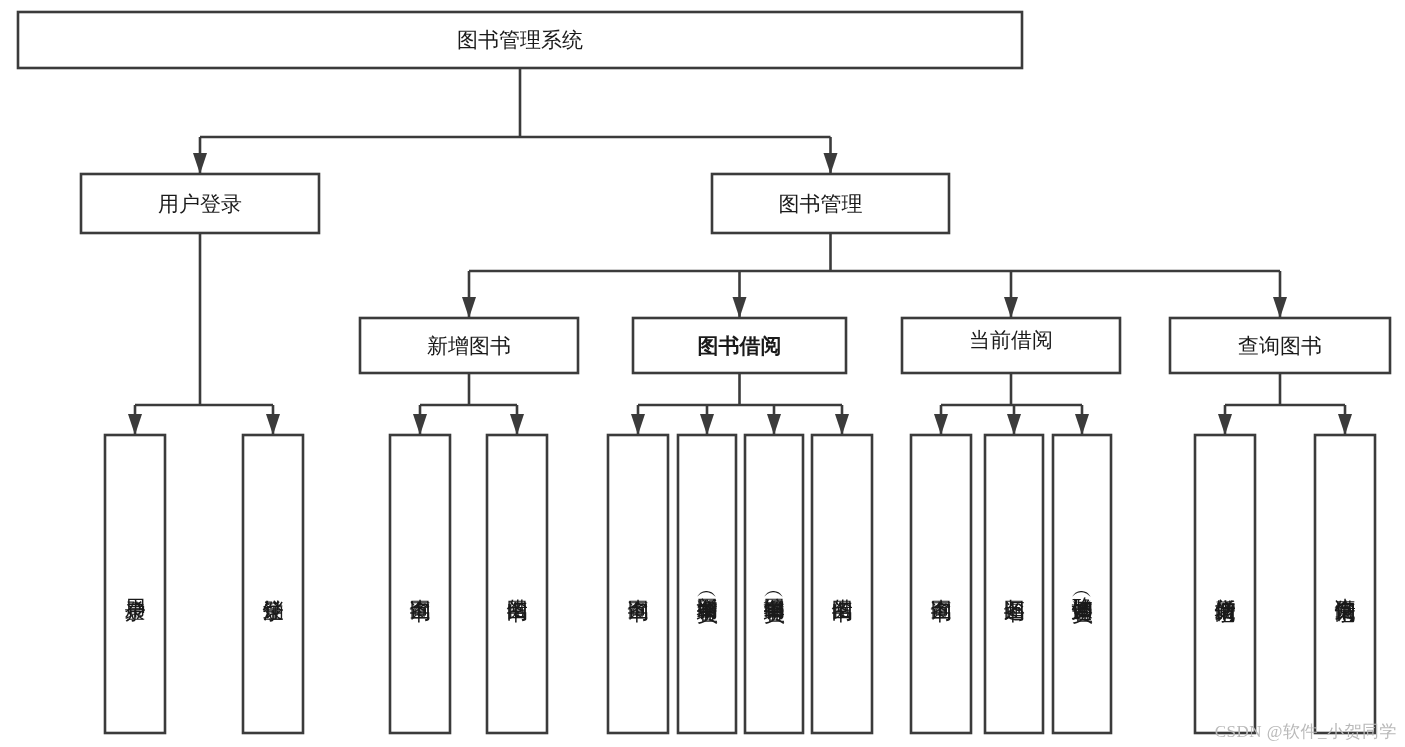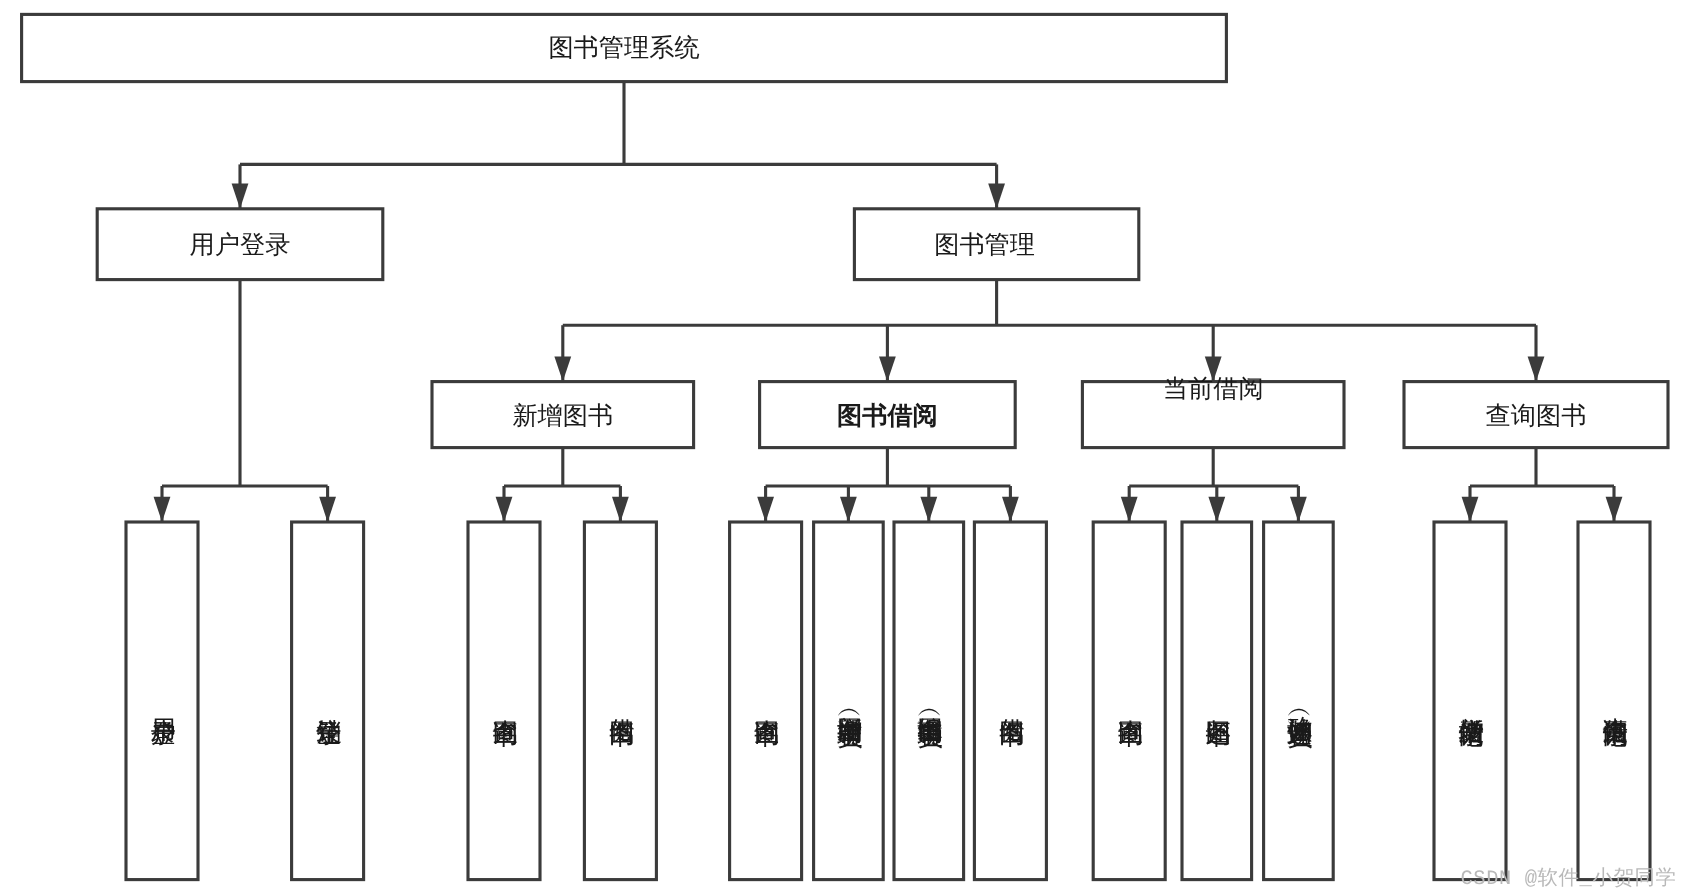--- a/index.html
+++ b/index.html
@@ -25,21 +25,21 @@
   .hlabel-holder{
     position:absolute;
     display:flex;align-items:center;justify-content:center;
     font-size:21px;color:#1a1a1a;
     font-family:"Liberation Sans","DejaVu Sans",sans-serif;
     pointer-events:none;white-space:nowrap;text-align:right;
   }
   #watermark{
     position:absolute;right:8px;bottom:4px;
     font-size:17px;color:#b9b9b9;
-    font-family:Liberation Mono, monospace;
+    font-family:Liberation Serif, serif;
     letter-spacing:0.5px;pointer-events:none;
   }
 </style>
 </head>
 <body>
 
 <div id="diagram-root">
   <svg id="diagram-svg" viewBox="0 0 1405 747" xmlns="http://www.w3.org/2000/svg">
     <g id="connector-layer">
         <line x1="520" y1="68" x2="520" y2="137" class="connector"></line>
@@ -117,21 +117,21 @@
         <rect x="1195" y="435" width="60" height="298" class="node-box"></rect>
         <rect x="1315" y="435" width="60" height="298" class="node-box"></rect>
       </g>
   </svg>
   <div id="label-layer">
       <div class="hlabel-holder" style="left: 18px; top: 12px; width: 1004px; height: 56px;">图书管理系统</div>
       <div class="hlabel-holder" style="left: 81px; top: 174px; width: 238px; height: 59px;">用户登录</div>
       <div class="hlabel-holder" style="left: 712px; top: 174px; width: 217px; height: 59px;">图书管理</div>
       <div class="hlabel-holder" style="left: 360px; top: 318px; width: 218px; height: 55px;">新增图书</div>
       <div class="hlabel-holder" style="left: 633px; top: 318px; width: 213px; height: 55px; font-weight: bold;">图书借阅</div>
-      <div class="hlabel-holder" style="left: 902px; top: 302px; width: 218px; height: 43px;">当前借阅</div>
+      <div class="hlabel-holder" style="left: 902px; top: 318px; width: 218px; height: 43px;">当前借阅</div>
       <div class="hlabel-holder" style="left: 1170px; top: 318px; width: 220px; height: 55px;">查询图书</div>
       <div class="vlabel-holder" style="left: 105px; top: 435px; width: 60px; height: 298px;">用户登录</div>
       <div class="vlabel-holder" style="left: 243px; top: 435px; width: 60px; height: 298px;">注销登录</div>
       <div class="vlabel-holder" style="left: 390px; top: 435px; width: 60px; height: 298px;">查询图书</div>
       <div class="vlabel-holder" style="left: 487px; top: 435px; width: 60px; height: 298px;">借阅图书</div>
       <div class="vlabel-holder" style="left: 608px; top: 435px; width: 60px; height: 298px;">查询图书</div>
       <div class="vlabel-holder" style="left: 678px; top: 435px; width: 58px; height: 298px;">新增图书（管理员）</div>
       <div class="vlabel-holder" style="left: 745px; top: 435px; width: 58px; height: 298px;">编辑图书（管理员）</div>
       <div class="vlabel-holder" style="left: 812px; top: 435px; width: 60px; height: 298px;">借阅图书</div>
       <div class="vlabel-holder" style="left: 911px; top: 435px; width: 60px; height: 298px;">查询图书</div>

